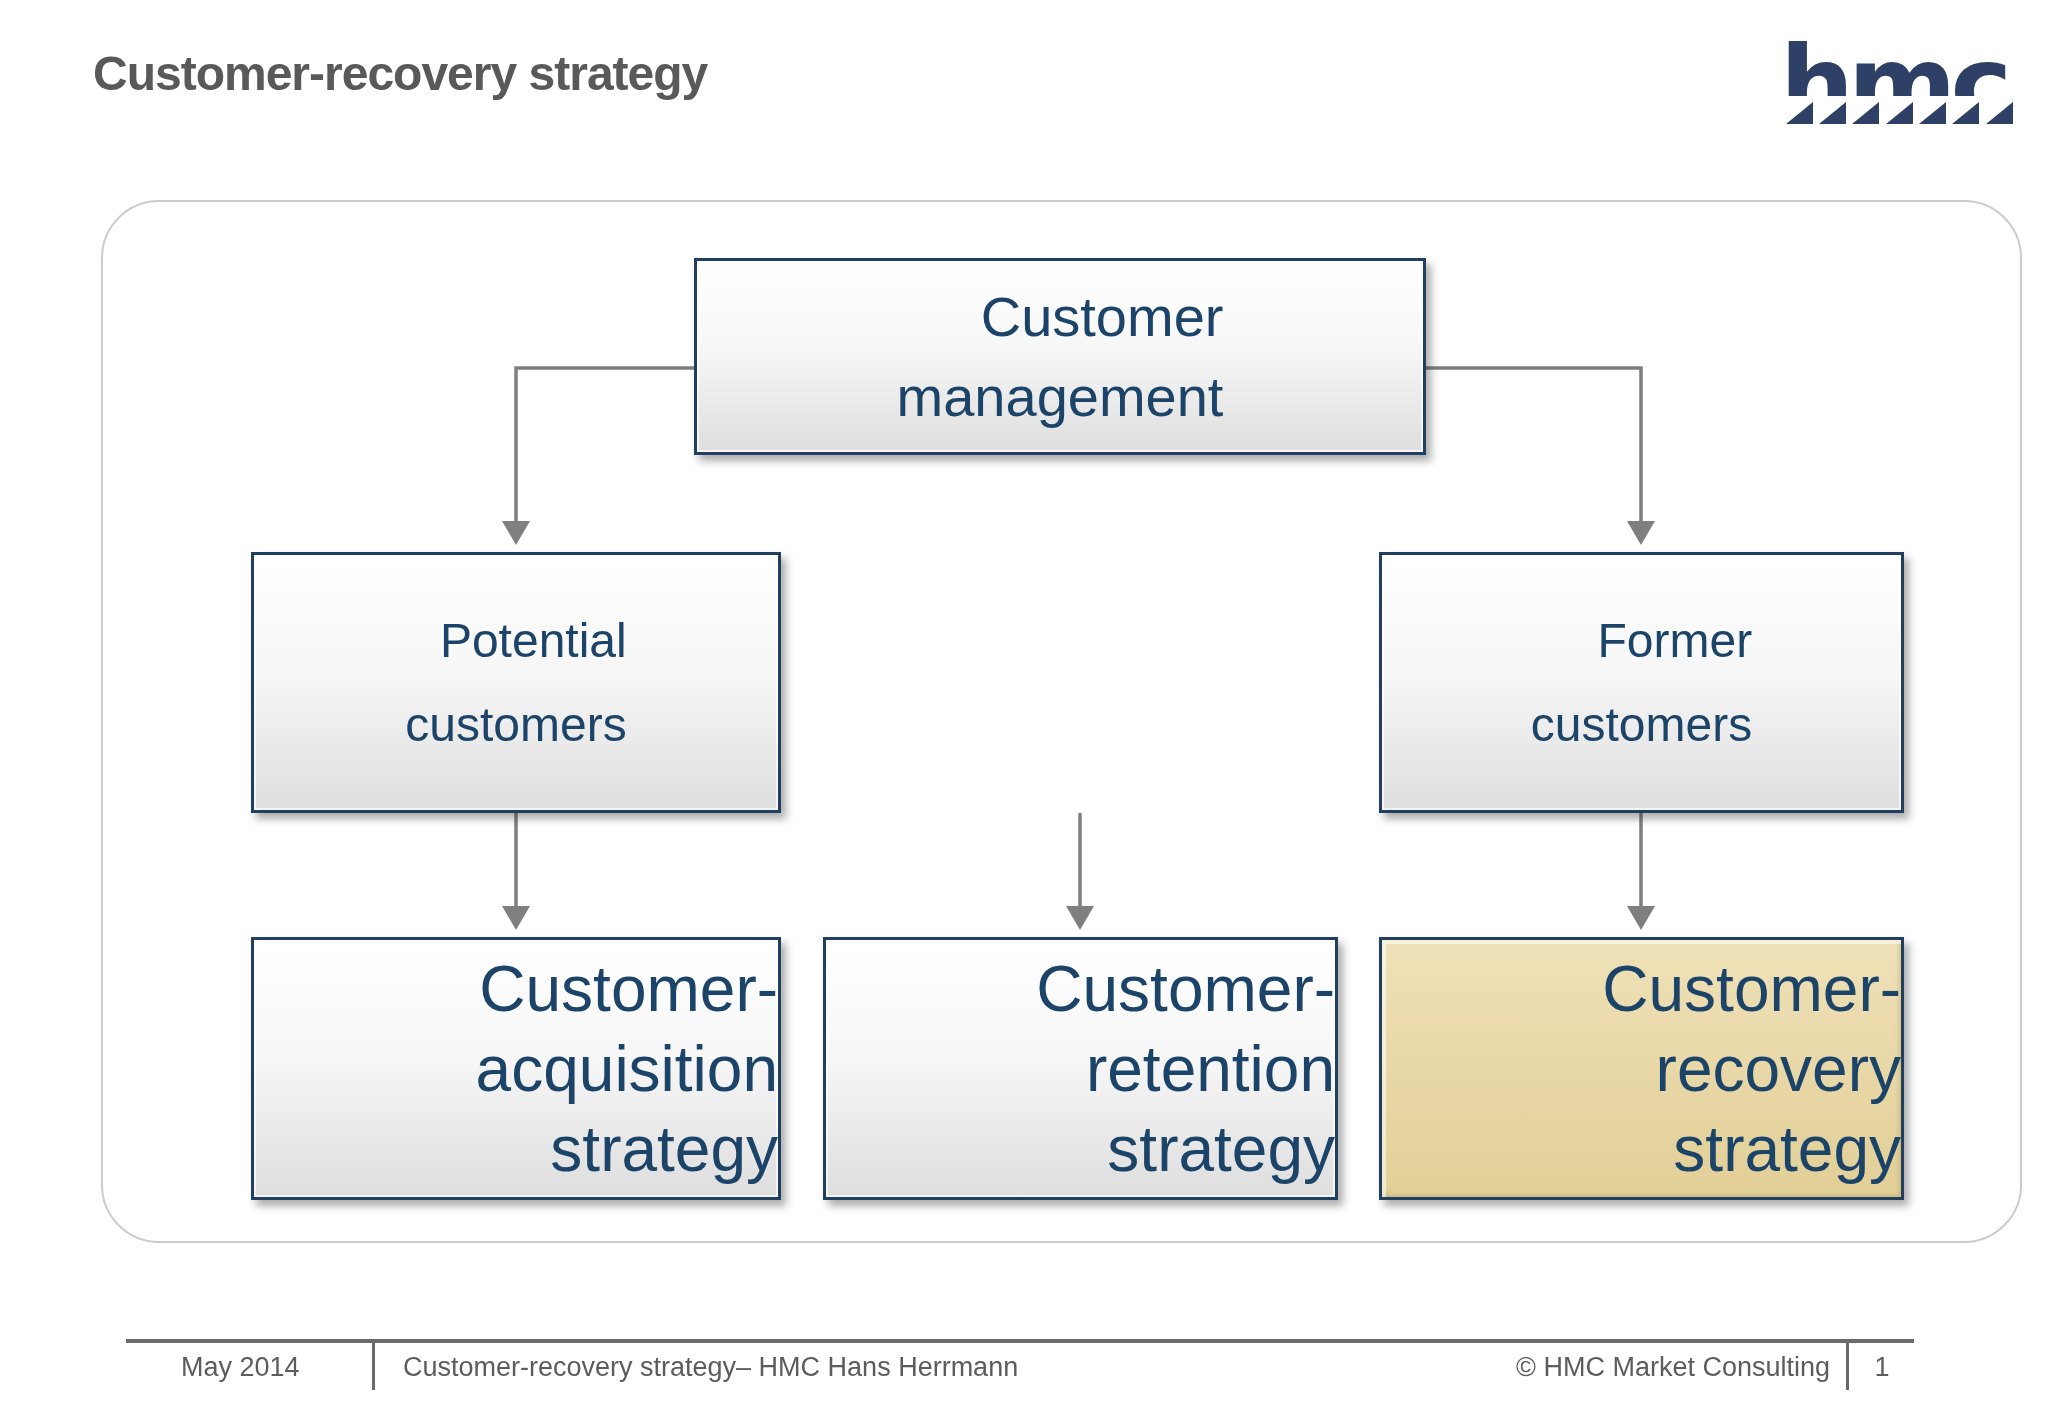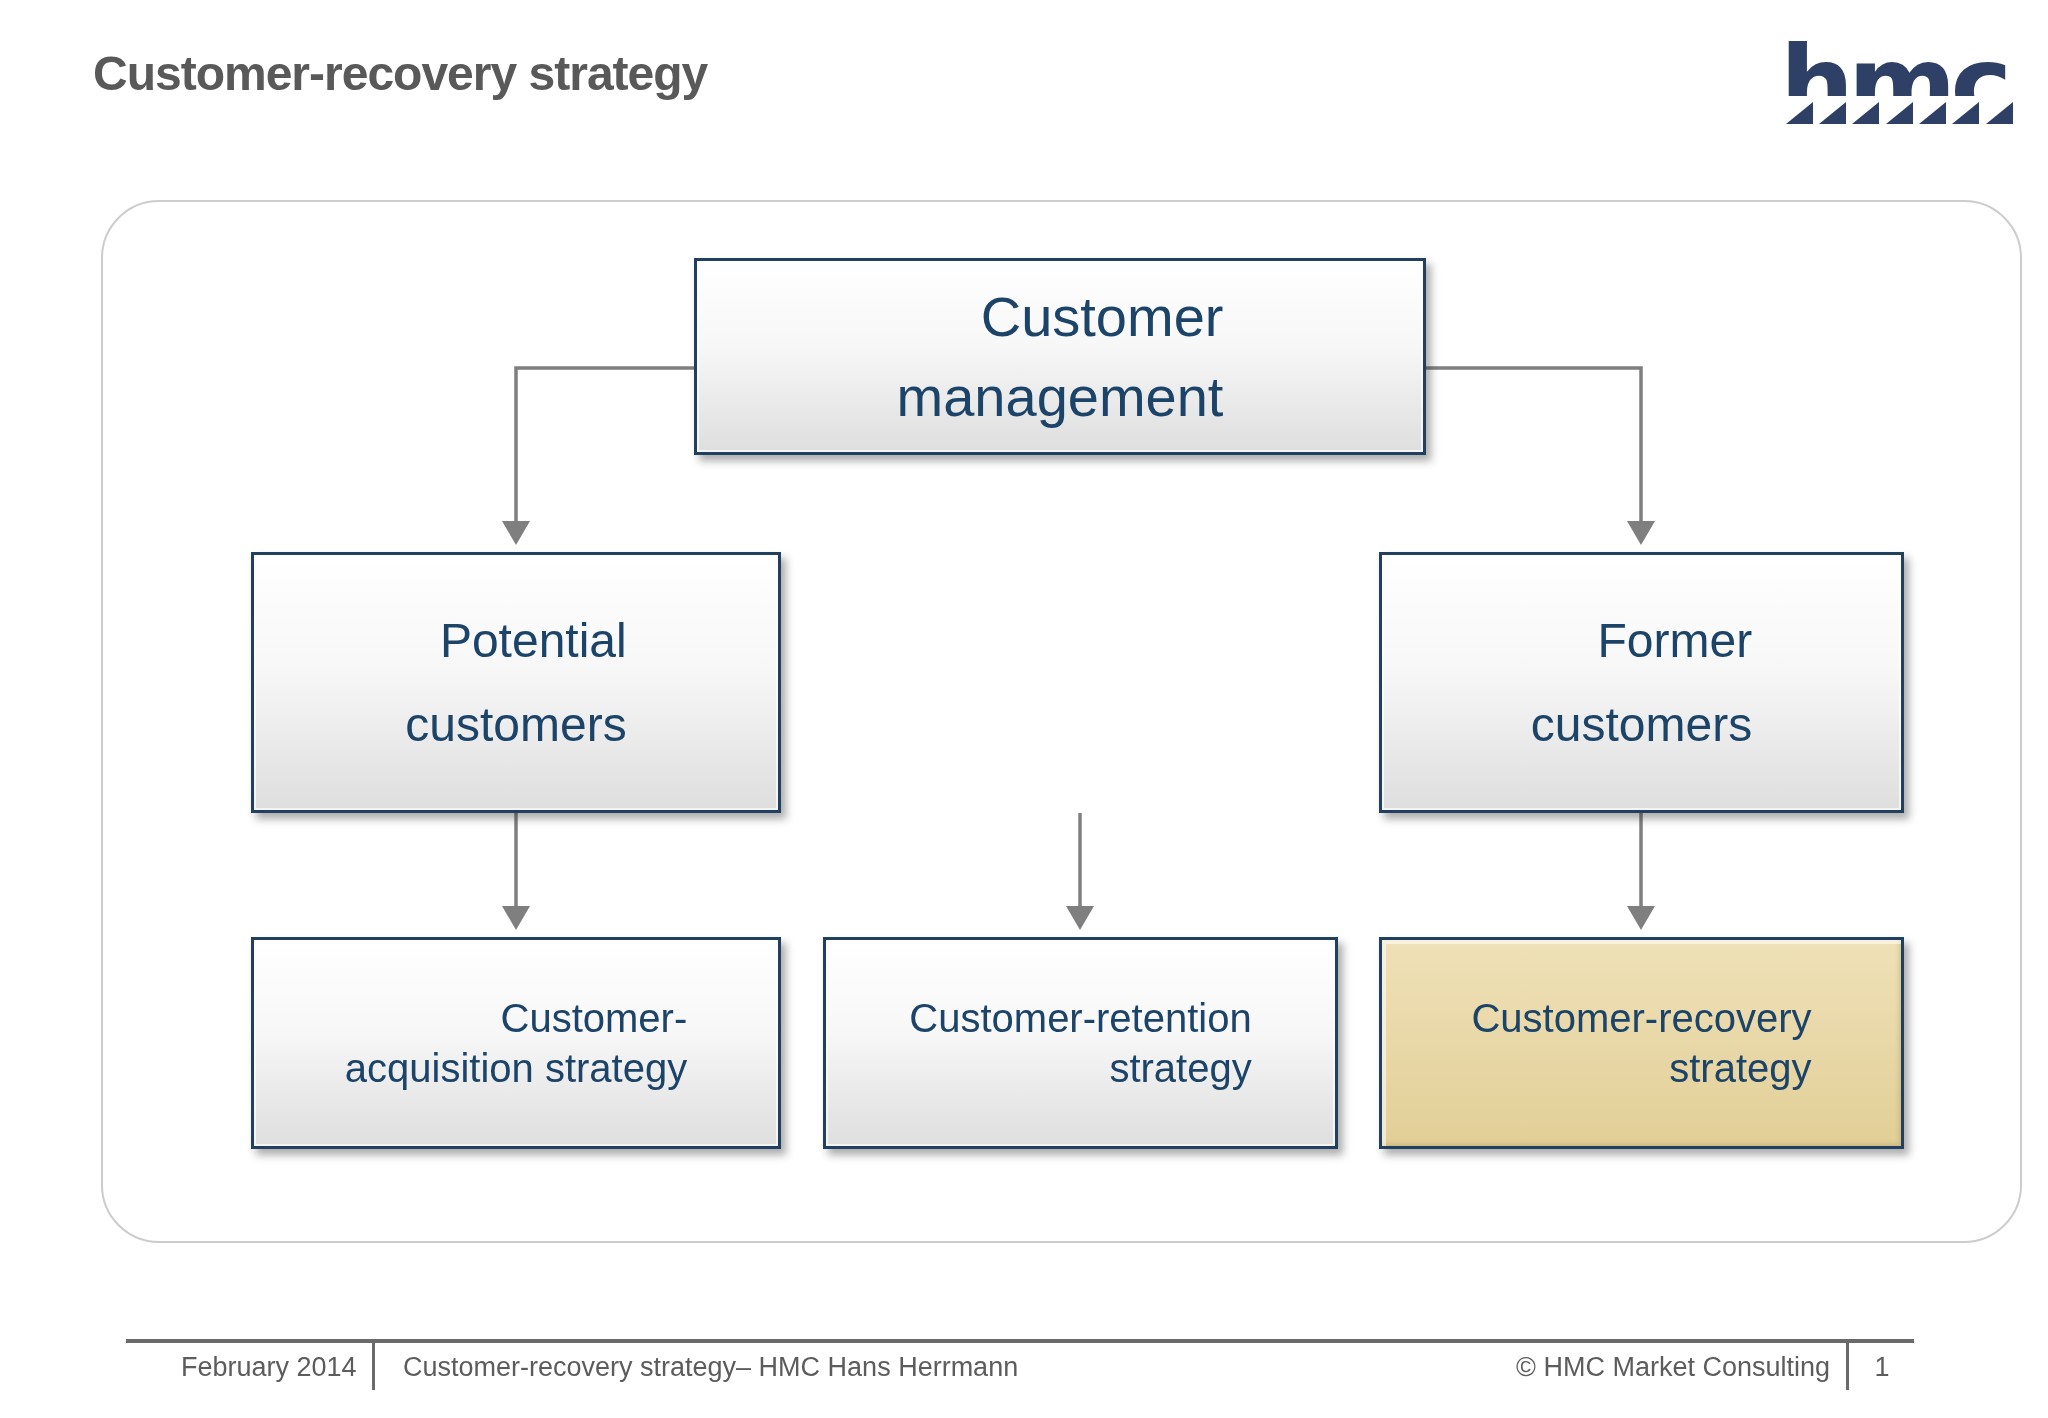--- a/index.html
+++ b/index.html
@@ -22,21 +22,21 @@
     position:absolute;box-sizing:border-box;
     border:3px solid #21405f;
     background:linear-gradient(180deg,#ffffff 0%,#f7f7f8 45%,#dededf 100%);
     box-shadow:inset 0 0 0 2px rgba(255,255,255,0.65), 5px 6px 8px rgba(40,40,40,0.38);
     display:flex;align-items:center;justify-content:center;text-align:center;
     color:#1c4368;white-space:pre-line;
   }
   .node-label{white-space:pre-line;text-align:right;}
   .node.root{left:658px;top:258px;width:732px;height:197px;font-size:56px;line-height:1.42;}
   .node.mid{top:552px;height:261px;font-size:48px;line-height:1.75;}
-  .node.bot{top:937px;height:212px;font-size:40px;line-height:1.25;}
+  .node.bot{top:937px;height:263px;font-size:64px;line-height:1.25;}
   .col1{left:215px;width:530px;}
   .col2{left:787px;width:515px;}
   .col3{left:1343px;width:525px;}
   .node.highlight{
     background:linear-gradient(180deg,#efe1b8 0%,#e8d7a6 55%,#e2cf97 100%);
     box-shadow:inset 2px 2px 0 2px rgba(255,255,255,0.55), inset -2px -2px 4px rgba(130,110,60,0.25), 5px 6px 8px rgba(40,40,40,0.38);
   }
   .footer-rule{position:absolute;left:90px;top:1339px;width:1788px;height:4px;background:#6a6a6a;}
   .footer-vbar{position:absolute;top:1341px;width:3px;height:49px;background:#6a6a6a;}
   .vbar-left{left:336px;}
@@ -114,18 +114,18 @@
 strategy</span>
   </div>
   <div class="node bot col3 highlight">
     <span class="node-label">Customer-recovery
 strategy</span>
   </div>
 
   <div class="footer-rule"></div>
   <div class="footer-vbar vbar-left"></div>
   <div class="footer-vbar vbar-right"></div>
-  <span class="footer-text f-date">February 2014</span>
+  <span class="footer-text f-date">May 2014</span>
   <span class="footer-text f-doc">Customer-recovery strategy– HMC Hans Herrmann</span>
   <span class="footer-text f-copy">© HMC Market Consulting</span>
   <span class="footer-text f-page">1</span>
 
 </div>
 
 </body></html>

